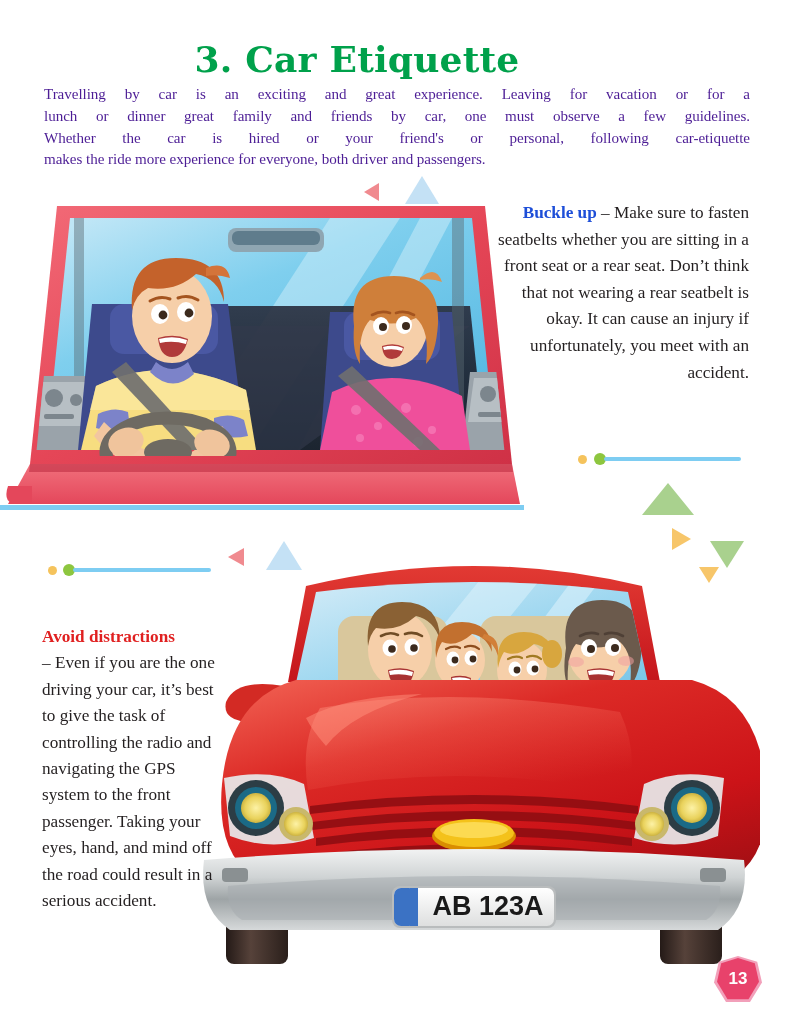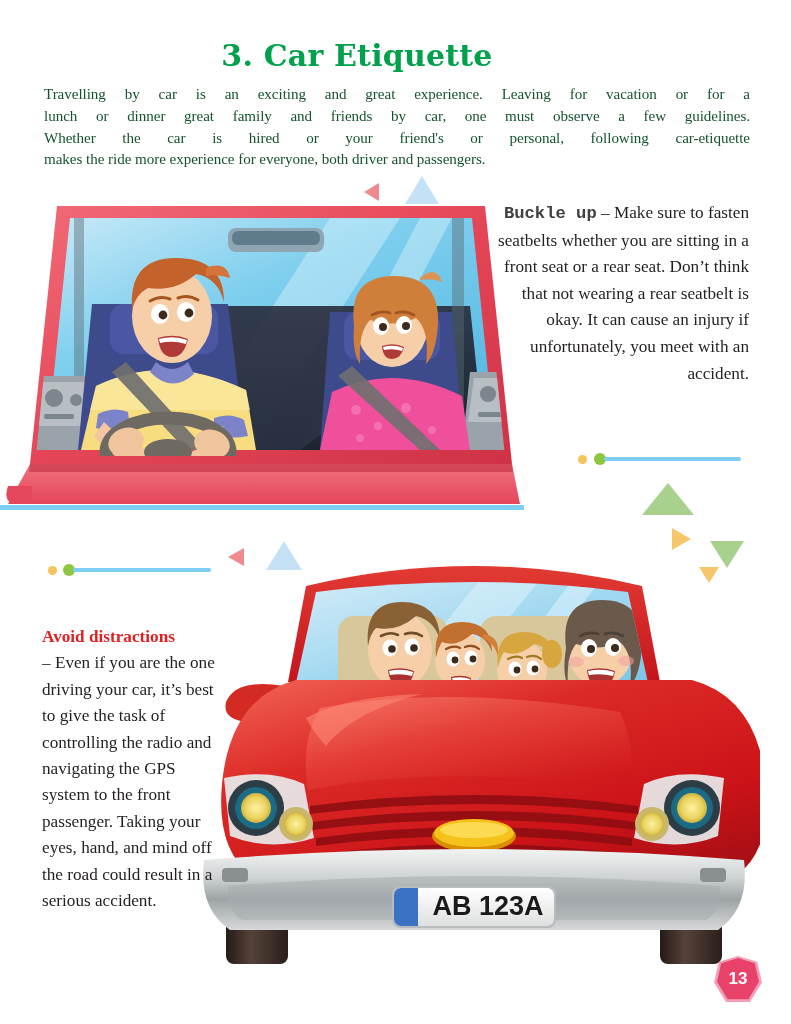--- a/index.html
+++ b/index.html
@@ -14,50 +14,50 @@
     font-family: "Liberation Serif", "DejaVu Serif", serif;
     color: #231f20;
   }
 
   
   .page-title {
     position: absolute; left: 0; top: 38px; width: 714px;
     text-align: center;
     font-family: "DejaVu Serif", "Liberation Serif", serif;
     font-weight: bold;
-    font-size: 30px;
+    font-size: 36px;
     letter-spacing: 0.2px;
     color: #00a14b;
   }
   .intro {
     position: absolute; left: 44px; top: 84px; width: 706px;
     font-size: 15.1px;
     line-height: 21.8px;
     text-align: justify;
     text-justify: inter-word;
-    color: #14532d;
+    color: #4c1d95;
     letter-spacing: -0.05px;
   }
   .intro span { display: block; }
   .intro .j { text-align-last: justify; }
 
   
   .tri { position: absolute; width: 0; height: 0; }
   .dot { position: absolute; border-radius: 50%; }
   .rule { position: absolute; height: 4px; border-radius: 2px; background: #7ecdf2; }
 
   
   .buckle-text {
     position: absolute; right: 42px; top: 200px; width: 262px;
     text-align: right;
     font-size: 17.2px; line-height: 26.6px;
     color: #231f20;
     z-index: 40;
   }
-  .buckle-text b { color: #404040; font-weight: bold; font-family: Liberation Mono, monospace; }
+  .buckle-text b { color: #1d4ed8; font-weight: bold; }
 
   
   .avoid-text {
     position: absolute; left: 42px; top: 584px; width: 176px;
     text-align: left;
     font-size: 17.2px; line-height: 26.4px;
     color: #231f20;
     z-index: 40;
     margin-top: 40px;
   }

